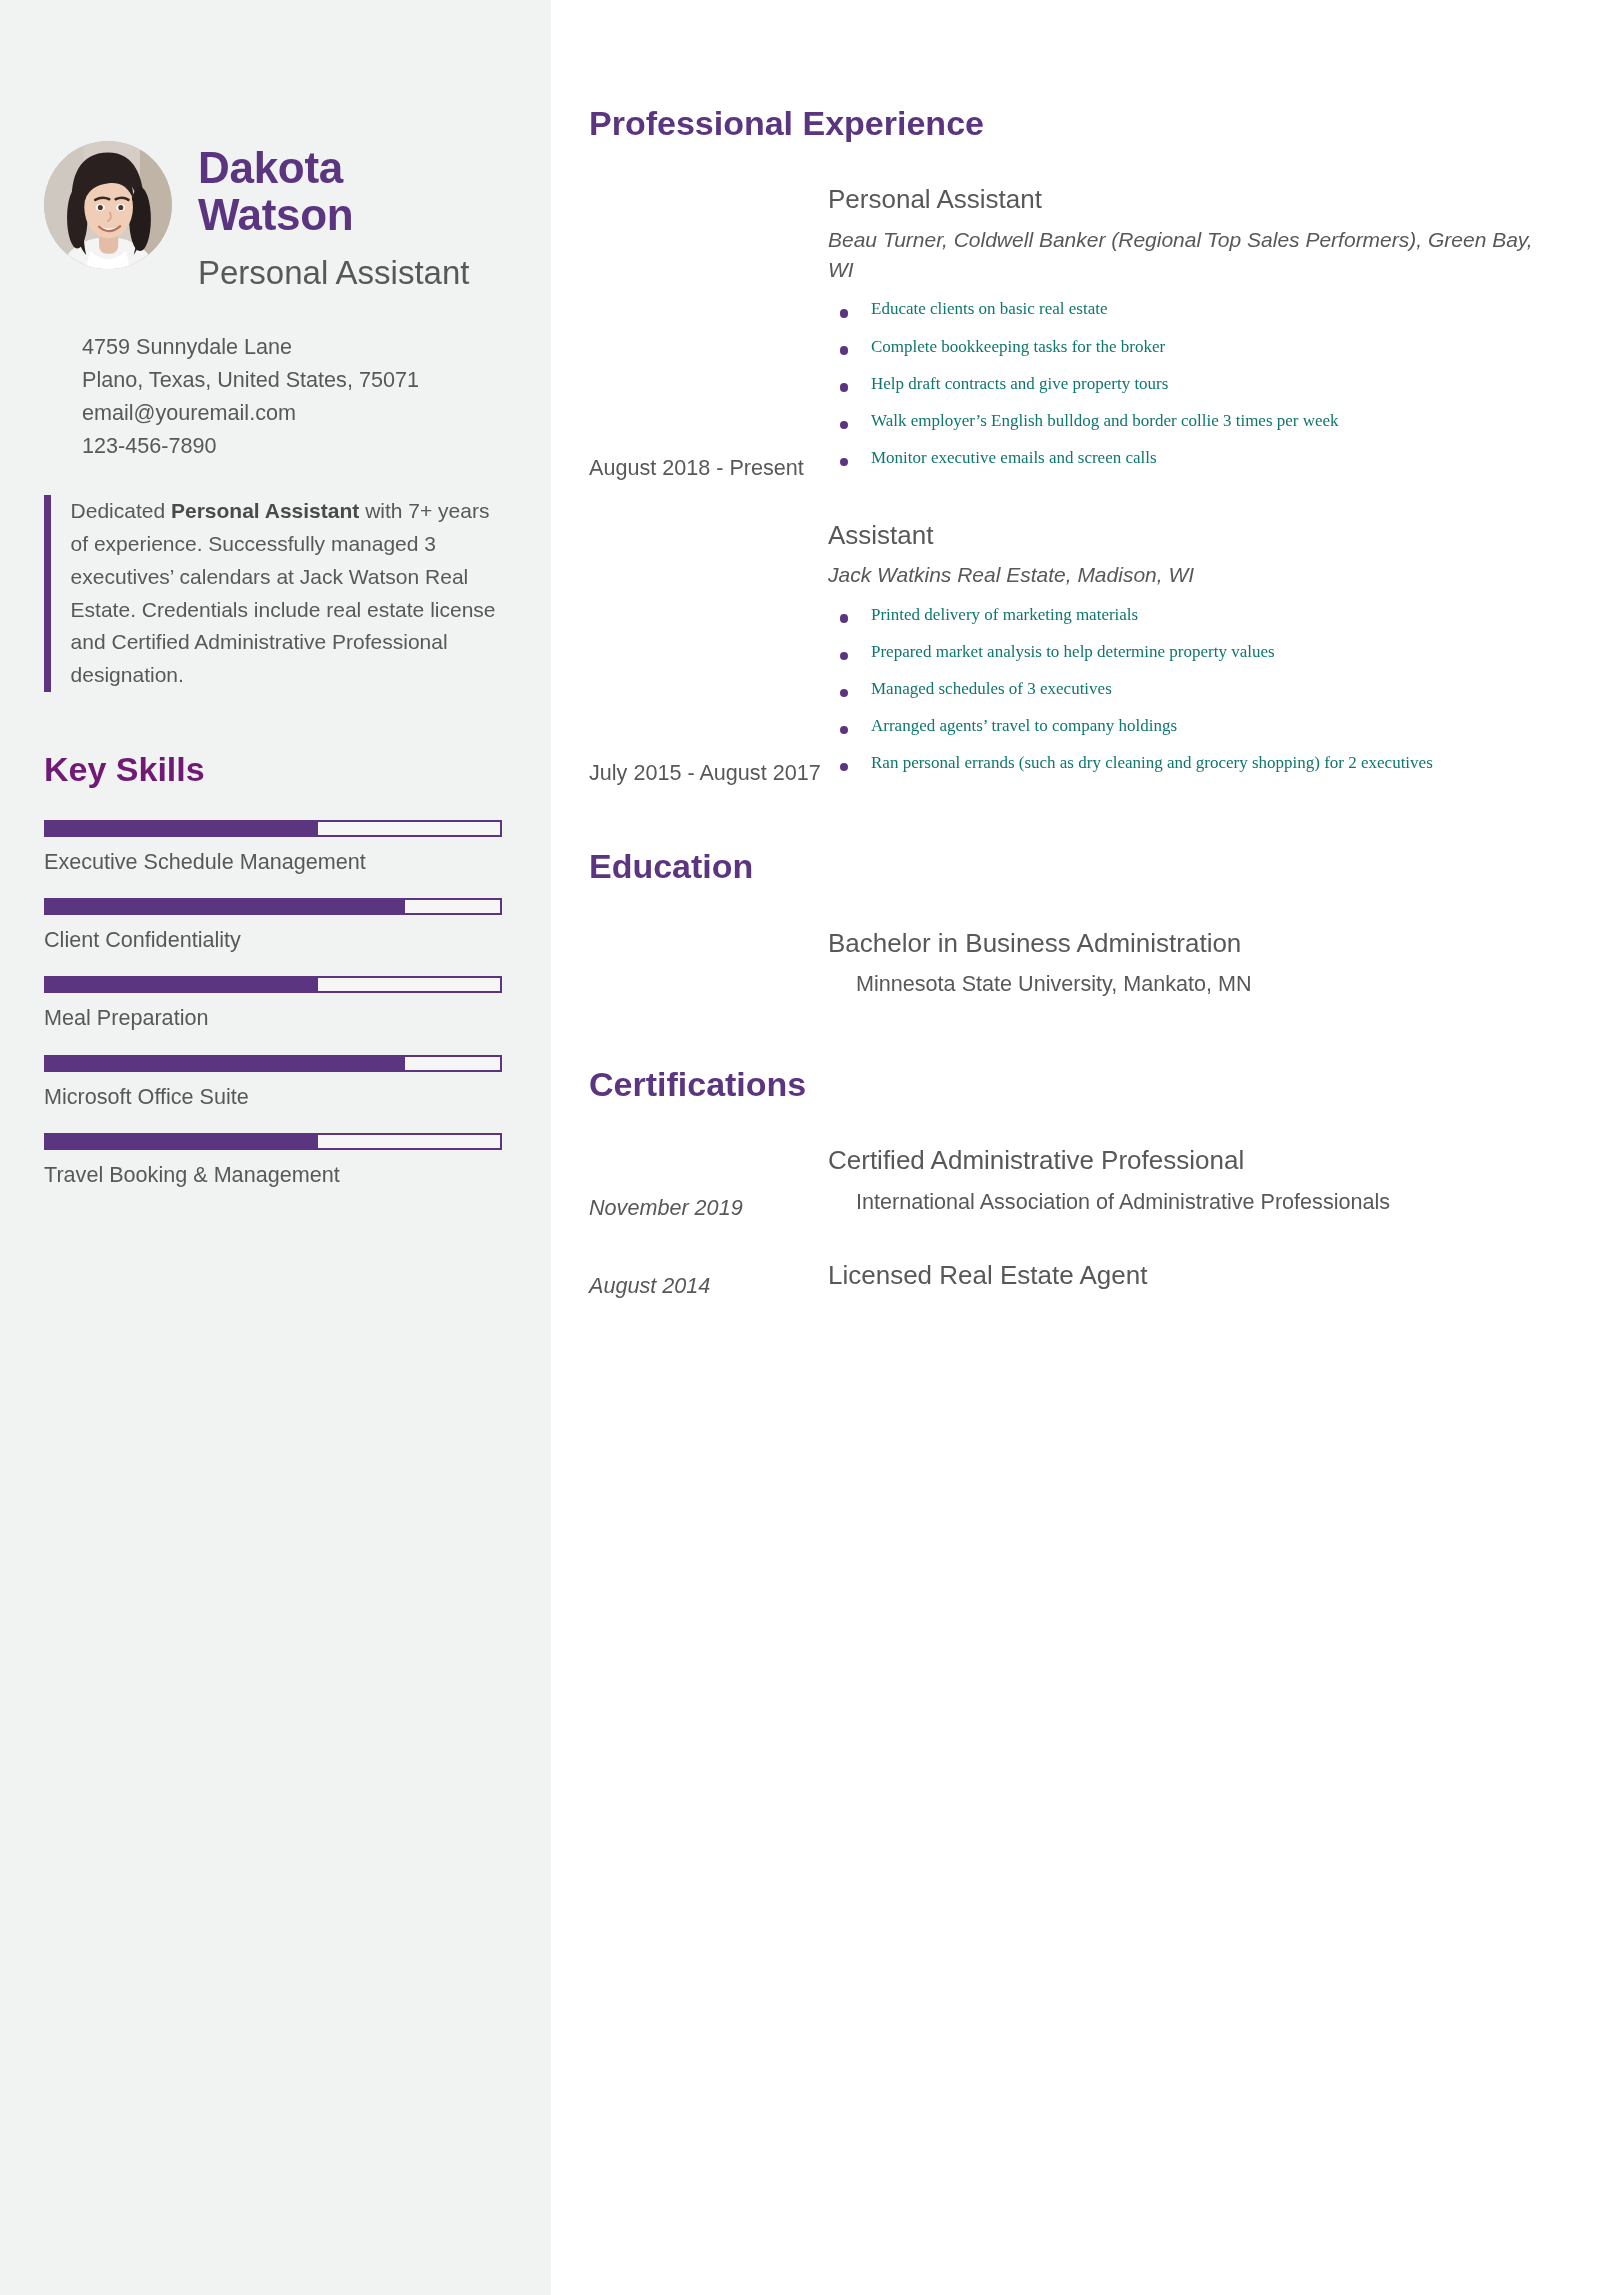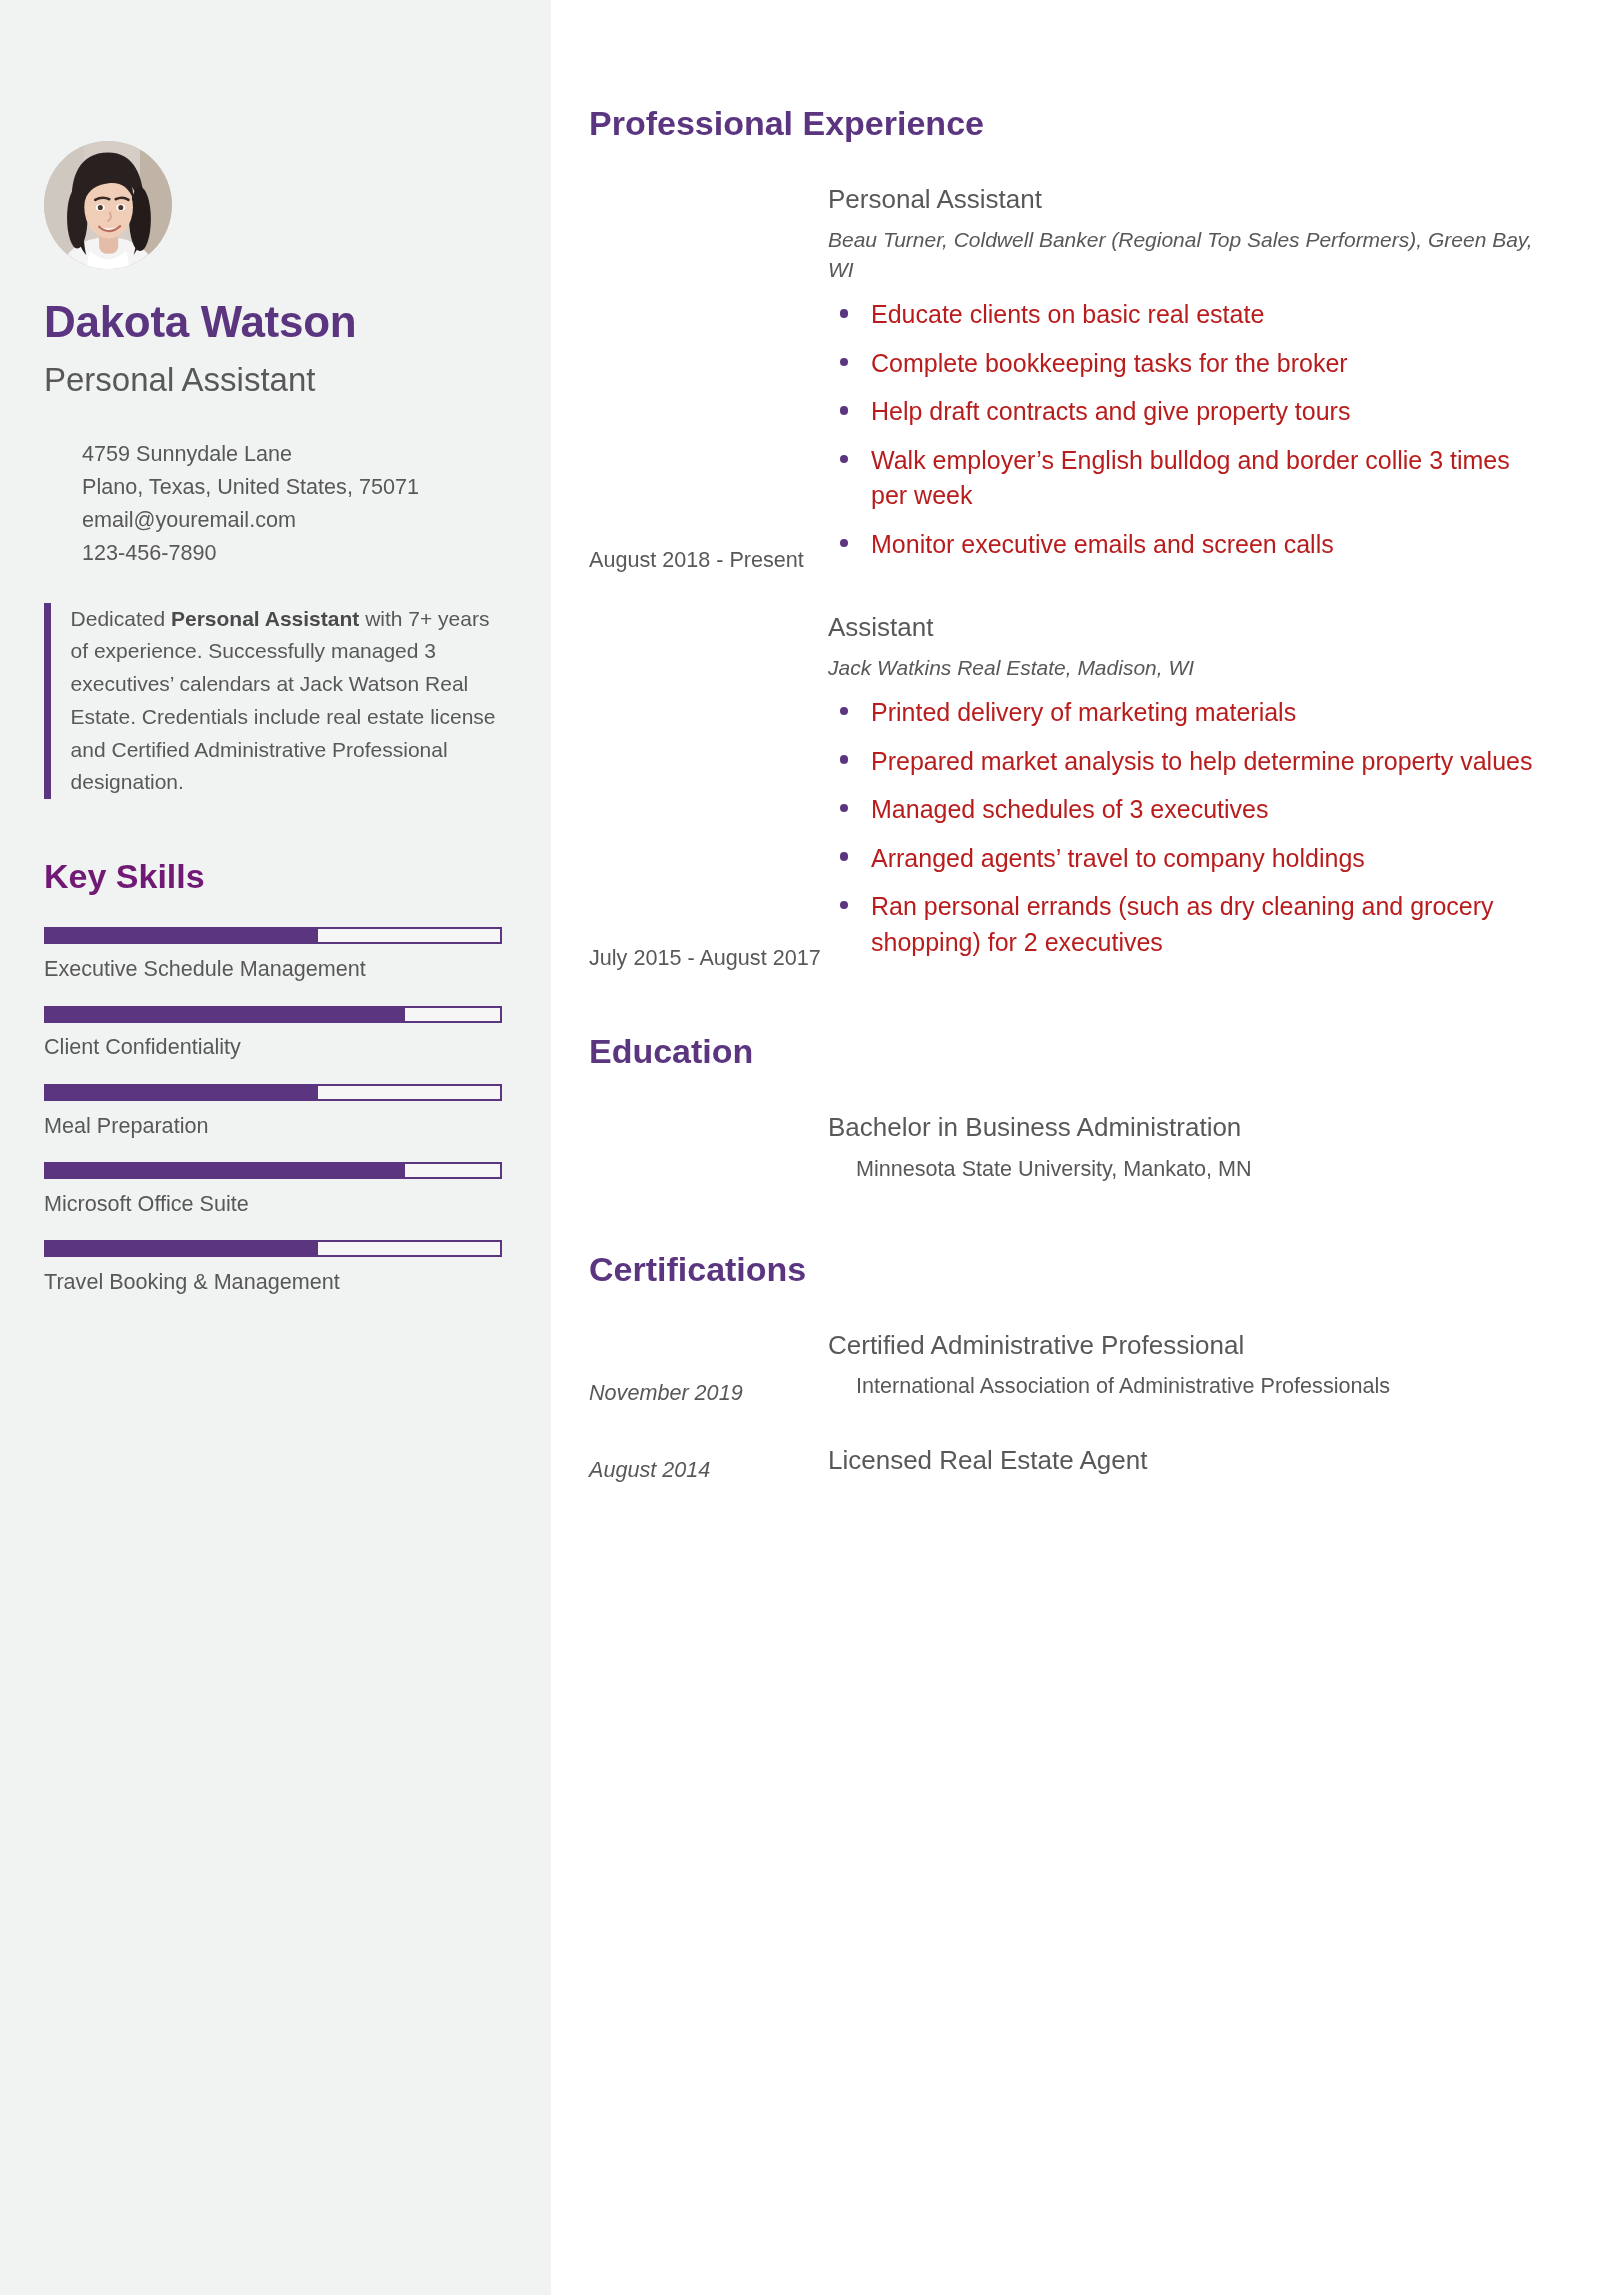--- a/index.html
+++ b/index.html
@@ -30,21 +30,20 @@
     min-width: 551px;
     background: #f1f2f2;
     padding: 141px 48px 0 44px;
     box-sizing: border-box;
   }
 
   .identity {
     display: flex;
     align-items: flex-start;
     gap: 26px;
-    flex-direction: column;
   }
 
   .avatar {
     width: 128px;
     height: 128px;
     min-width: 128px;
     border-radius: 50%;
     overflow: hidden;
     position: relative;
     background: #cfc6bd;
@@ -169,23 +168,24 @@
 
   .bullets {
     list-style: none;
     margin: 11.8px 0 0 0;
     padding: 0;
   }
   .bullets li {
     position: relative;
     padding-left: 43px;
     margin-bottom: 13px;
-    color: #b91c1c;
-    font-size: 25px;
+    color: #0f766e;
+    font-size: 17px;
     line-height: 1.42;
+    font-family: Liberation Serif, serif;
   }
   .bullets li::before {
     content: "";
     position: absolute;
     left: 11.8px;
     top: 11.8px;
     width: 8.5px;
     height: 8.5px;
     border-radius: 50%;
     background: #5b3580;

